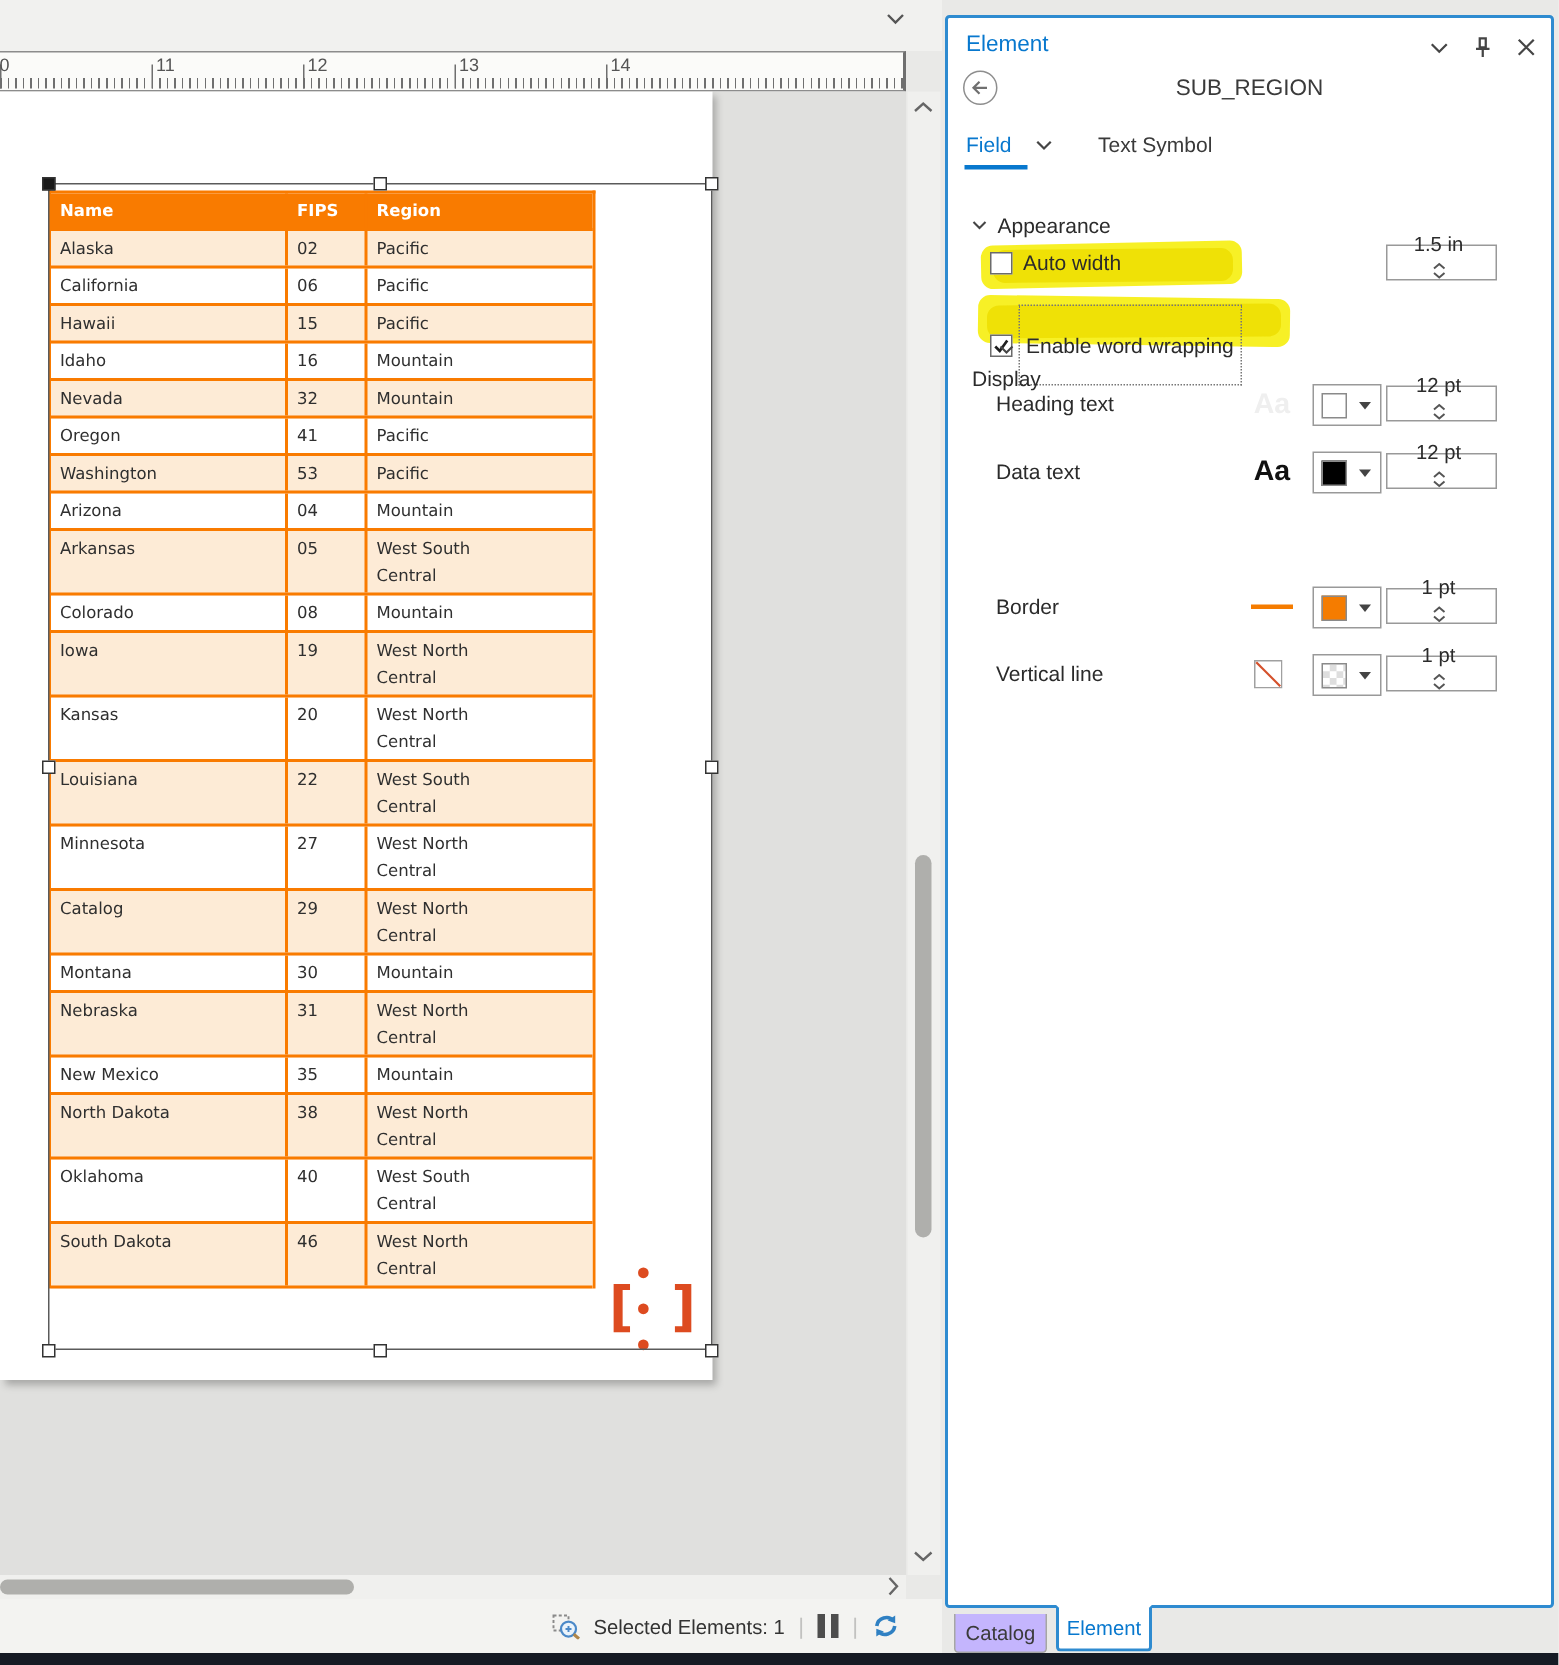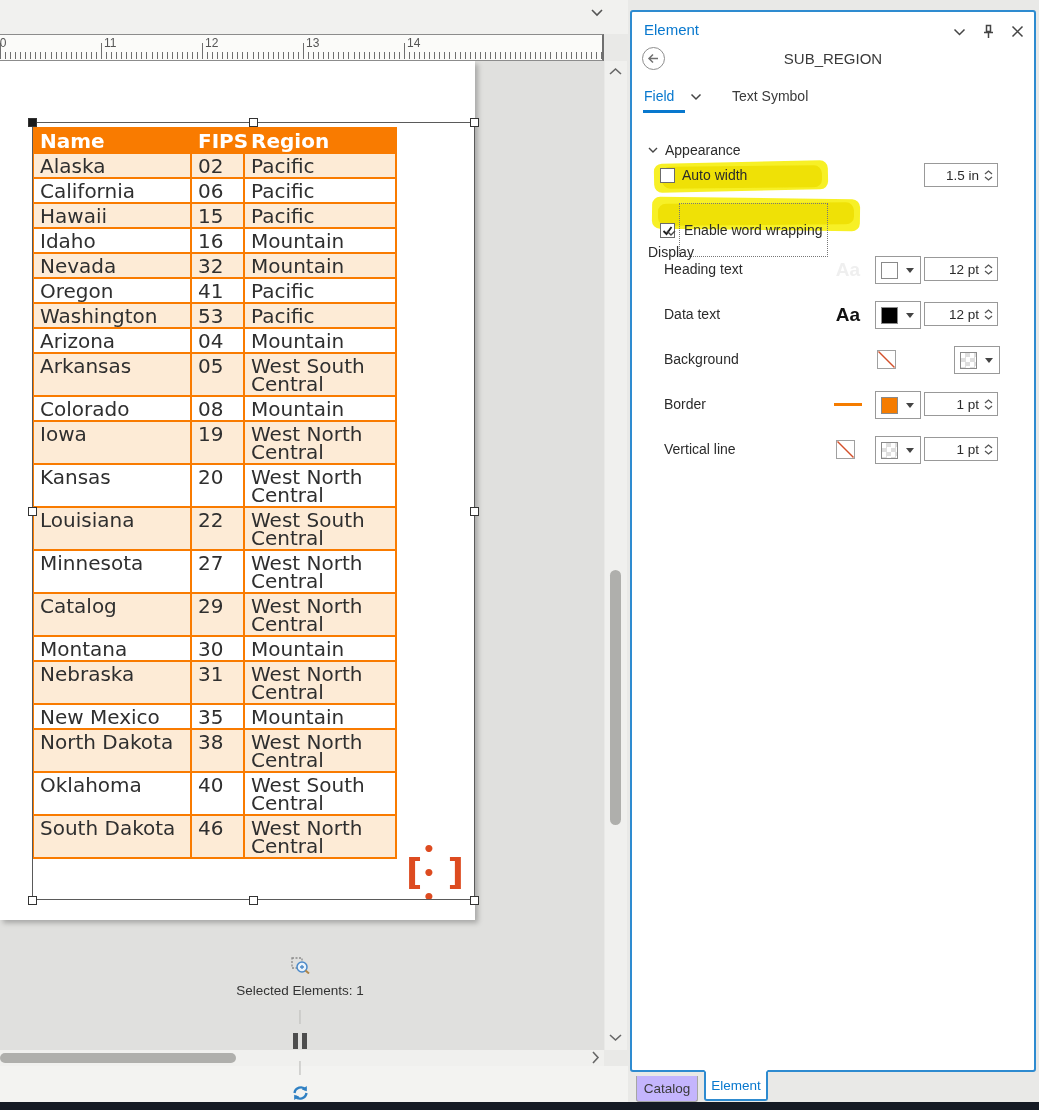--- a/index.html
+++ b/index.html
@@ -15,21 +15,21 @@
   .ruler-ticks { position:absolute; left:0; right:0; bottom:1px; height:7px;
            background:repeating-linear-gradient(to right,#6f6f6f 0 1px,transparent 1px 5.05px); }
   .ruler-major { position:absolute; bottom:1px; width:1px; height:16px; background:#6f6f6f; }
   .ruler-label { position:absolute; top:1px; font-size:12px; color:#555; }
 
   .canvas { position:absolute; left:0; top:61px; width:604px; height:989px; background:#E0E0DE; overflow:hidden; }
   .page { position:absolute; left:0; top:0; width:475px; height:859px; background:#fff; box-shadow:3px 3px 5px rgba(0,0,0,0.25); }
 
   
   .tbl { position:absolute; left:32px; top:66px; width:365px; border:2px solid #F97B00; border-bottom:none;
-         font-family:"DejaVu Sans", sans-serif; font-size:20px; color:#2F2F2F; background:#fff; }
+         font-family:"DejaVu Sans", sans-serif; font-size:11px; color:#2F2F2F; background:#fff; }
   .tbl-row { display:flex; border-bottom:2px solid #F97B00; }
   .tbl-row.alt { background:#FDEBD6; }
   .tbl-head { background:#F97B00; color:#fff; font-weight:bold; }
   .cell { padding:3px 6px 2px 6px; line-height:18px; border-right:2px solid #F97B00; white-space:pre-line; }
   .cell:last-child { border-right:none; }
   .c-name { width:158px; }
   .c-fips { width:53px; }
   .c-region { width:150px; }
 
   
@@ -48,21 +48,21 @@
   .vscroll { position:absolute; left:605px; top:61px; width:22px; height:989px; background:#F0F0EE; }
   .vscroll .thumb { position:absolute; left:5px; top:509px; width:11px; height:255px; background:#AFAFAC; border-radius:6px; }
   .vs-up { position:absolute; left:3px; top:6px; }
   .vs-down { position:absolute; left:3px; bottom:8px; }
   .hscroll { position:absolute; left:0; top:1050px; width:604px; height:16px; background:#F0F0EE; }
   .hscroll .thumb { position:absolute; left:0; top:3px; width:236px; height:10px; background:#AFAFAC; border-radius:5px; }
   .hs-right { position:absolute; right:4px; top:0px; }
 
   
   .statusbar { position:absolute; left:0; top:1066px; width:628px; height:36px; background:#F3F3F1;
-               display:flex; align-items:center; justify-content:flex-end; padding-right:28px; gap:9px; font-size:13.5px; color:#333;flex-direction:column; }
+               display:flex; align-items:center; justify-content:flex-end; padding-right:28px; gap:9px; font-size:13.5px; color:#333; }
   .statusbar .sep { color:#C2C2C0; font-size:15px; }
   .pause-icon { display:flex; gap:4px; }
   .pause-icon i { display:block; width:5px; height:16px; background:#4D4D4D; }
 
   
   .panel { position:absolute; left:630px; top:10px; width:406px; height:1062px; background:#fff;
            border:2px solid #2E8BD0; border-radius:3px; }
   .panel-title { position:absolute; left:12px; top:9px; font-size:15px; color:#0878CE; }
   .panel-icons { position:absolute; right:10px; top:12px; display:flex; gap:16px; align-items:center; }
   .back-btn { position:absolute; left:10px; top:35px; width:23px; height:23px; border:1.5px solid #8E8E8E;
@@ -80,21 +80,21 @@
 
   .chk { width:15px; height:15px; border:1px solid #6B6B6B; background:#fff; display:inline-flex;
          align-items:center; justify-content:center; cursor:pointer; flex:none; }
   .row-autowidth { position:absolute; left:28px; top:155px; display:flex; align-items:center; gap:7px; }
   .row-wordwrap { position:absolute; left:28px; top:191px; display:flex; align-items:center; gap:4px; }
   .chk-label { font-size:14px; color:#2B2B2B; }
   .focus-dotted { border:1px dotted #777; padding:18px 4px; }
 
   .spin { position:absolute; width:74px; height:24px; border:1px solid #999; background:#fff;
           display:flex; align-items:center; justify-content:flex-end; gap:5px; padding-right:4px;
-          font-size:13.5px; color:#2B2B2B; }
+          font-size:13.5px; color:#2B2B2B;flex-direction:column; }
   .spin .arrows { display:flex; flex-direction:column; gap:1px; cursor:pointer; }
   .spin-autowidth { left:292px; top:151px; }
 
   .hl { position:absolute; background:#F6EE00; opacity:0.85; mix-blend-mode:multiply; border-radius:8px; pointer-events:none; }
 
   .disp-row { position:absolute; left:0; width:100%; height:30px; }
   .disp-label { position:absolute; left:32px; top:6px; font-size:14px; color:#2B2B2B; }
   .disp-preview { position:absolute; left:198px; top:0; width:36px; height:30px; display:flex; align-items:center; justify-content:center;
                   font-size:19px; font-weight:bold; }
   .color-ctrl { position:absolute; left:243px; top:1px; width:46px; height:28px; border:1px solid #999; background:#fff;
@@ -450,33 +450,20 @@
         <svg width="9" height="5">
             <polyline points="1,4 4.5,1 8,4" fill="none" stroke="#555" stroke-width="1.3"></polyline>
           </svg>
         <svg width="9" height="5">
             <polyline points="1,1 4.5,4 8,1" fill="none" stroke="#555" stroke-width="1.3"></polyline>
           </svg>
       </span>
     </span>
   </div>
 
-  <div class="disp-row" style="top:333px">
-    <span class="disp-label">Background</span>
-    <span class="none-icon" style="position:absolute;left:245px;top:5px">
-      <svg width="19" height="19">
-          <rect x="0.5" y="0.5" width="18" height="18" fill="#fff" stroke="#A0A0A0"></rect>
-          <line x1="1.5" y1="1.5" x2="17.5" y2="17.5" stroke="#D4502B" stroke-width="1.5"></line>
-        </svg>
-    </span>
-    <span class="color-ctrl" style="left:322px">
-      <span class="swatch checker"></span>
-      <span class="drop"></span>
-    </span>
-  </div>
 
   <div class="disp-row" style="top:378px">
     <span class="disp-label">Border</span>
     <span style="position:absolute;left:202px;top:13px;width:28px;height:3px;background:#F57C00"></span>
     <span class="color-ctrl">
       <span class="swatch" style="background:#F57C00"></span>
       <span class="drop"></span>
     </span>
     <span class="spin spin-disp">
       <span>1 pt</span>

